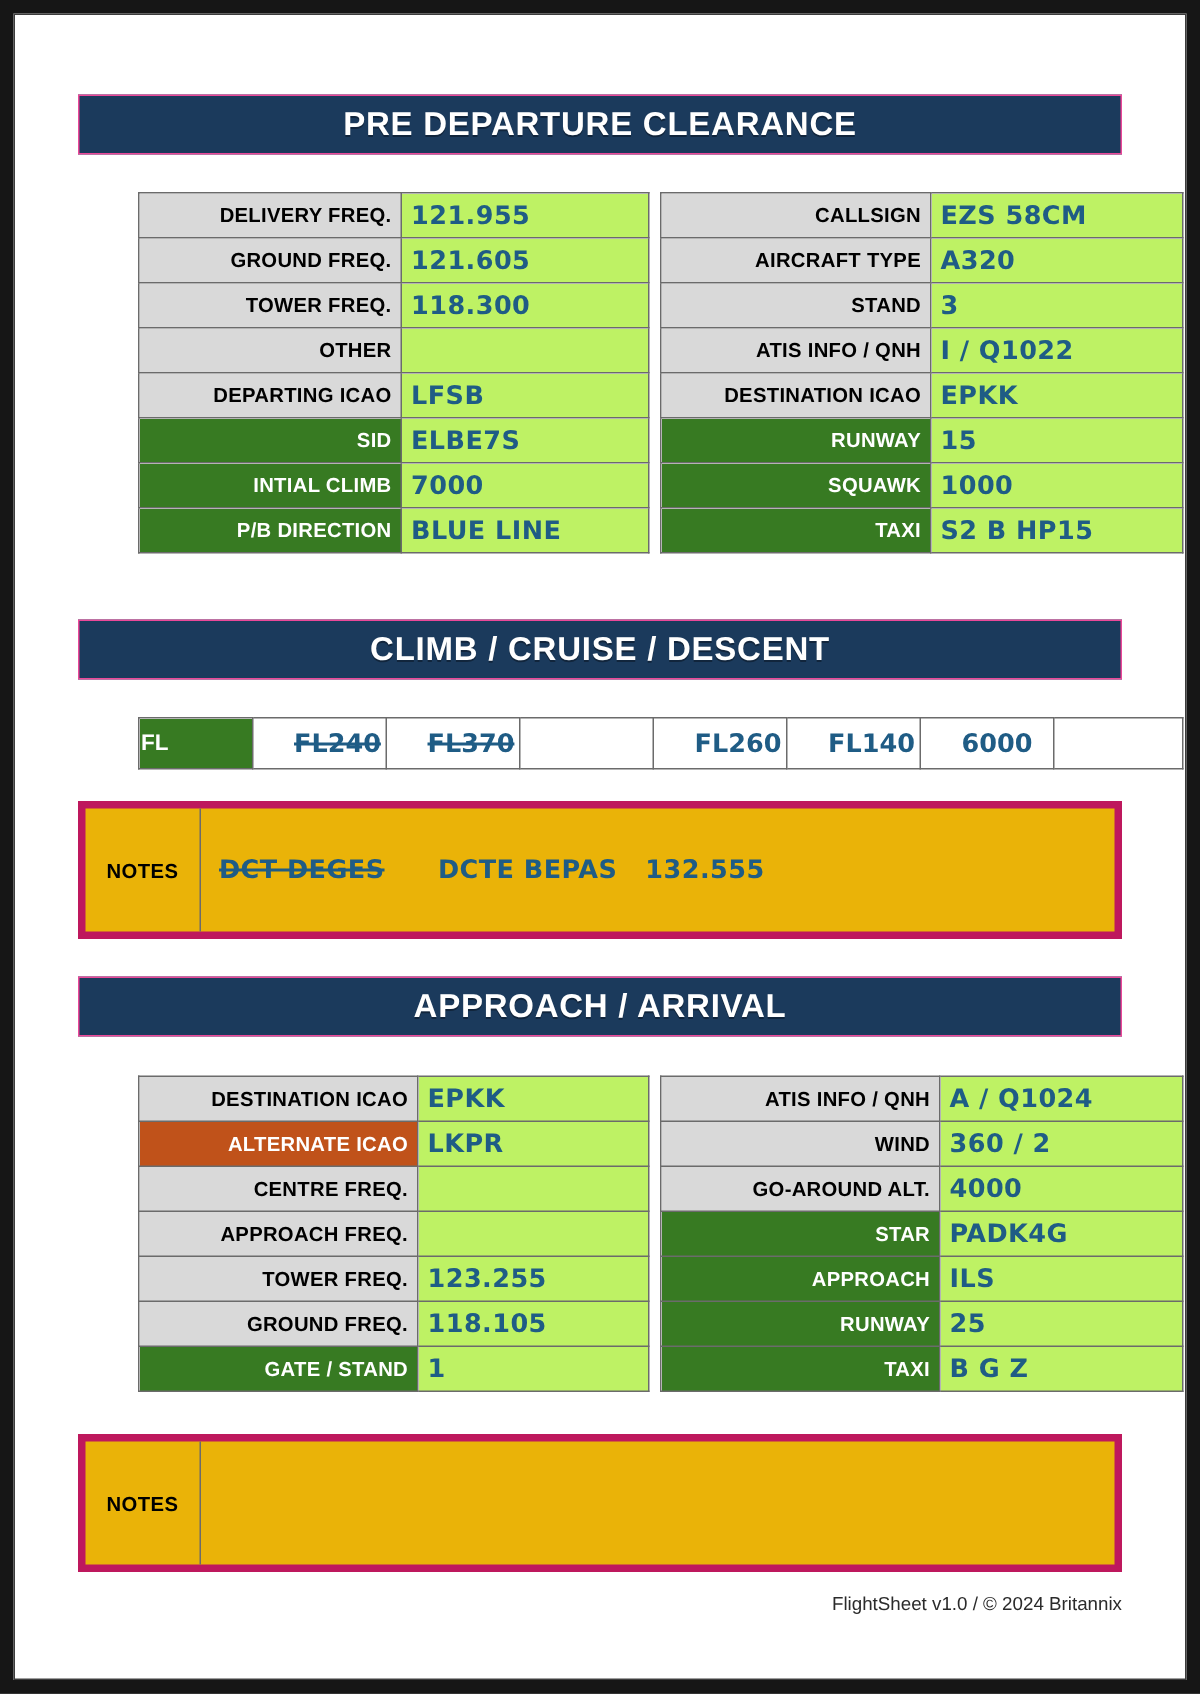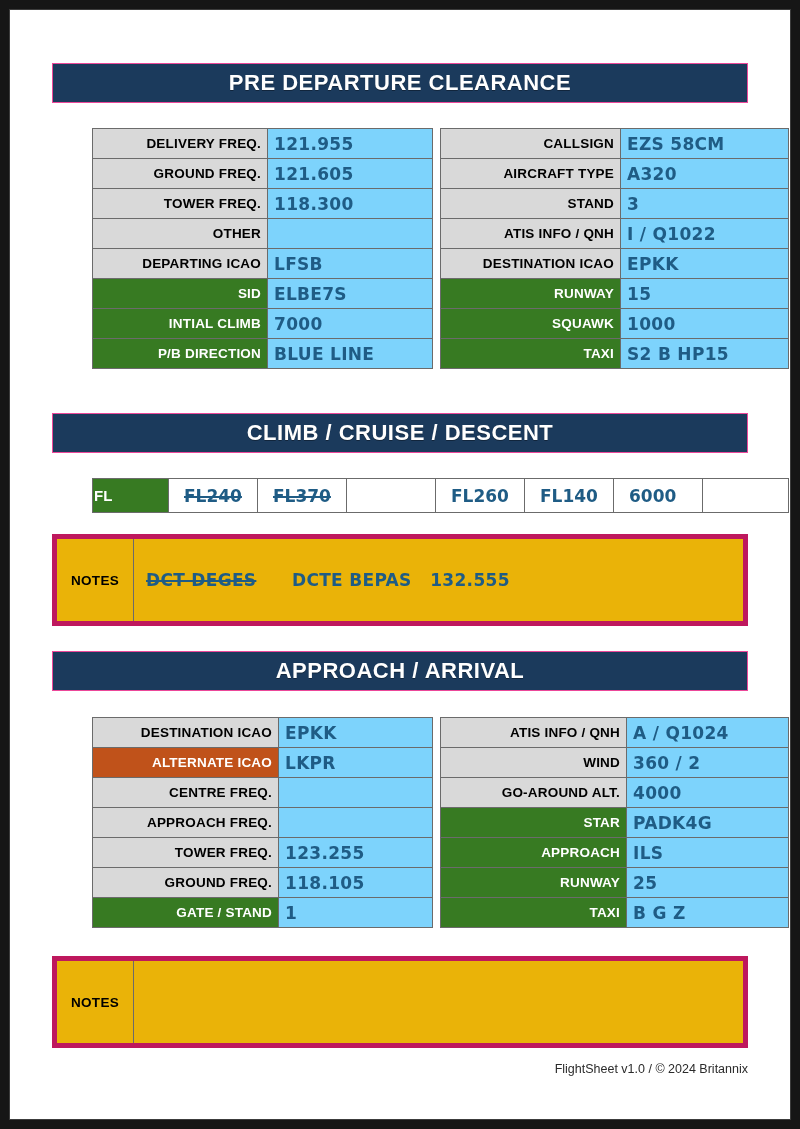--- a/index.html
+++ b/index.html
@@ -71,21 +71,21 @@
     color: #000000;
     font-size: 13.5px;
     font-weight: bold;
     text-align: right;
     letter-spacing: 0.2px;
   }
   .lbl.green  { background: #377a22; color: #ffffff; }
   .lbl.orange { background: #c0521a; color: #ffffff; }
 
   .val {
-    background: #7dd3fc;
+    background: #bef264;
     color: #1f5c85;
     font-family: "DejaVu Sans", sans-serif;
     font-size: 17px;
     font-weight: bold;
     text-align: left;
     letter-spacing: 0.3px;
   }
 
   
   #fl-table td { height: 34px; }
@@ -97,21 +97,21 @@
     text-align: left;
     padding-left: 1px;
   }
   #fl-table .fl-cell {
     background: #ffffff;
     color: #1f5c85;
     font-family: "DejaVu Sans", sans-serif;
     font-weight: bold;
     font-size: 17px;
     text-align: left;
-    padding-left: 15px;
+    padding-left: 27px;
   }
   .struck { text-decoration: line-through; text-decoration-thickness: 2px; }
 
   
   .notes-box {
     position: absolute;
     box-sizing: border-box;
     border: 5px solid #be185d;
     background: #eab308;
     display: flex;

